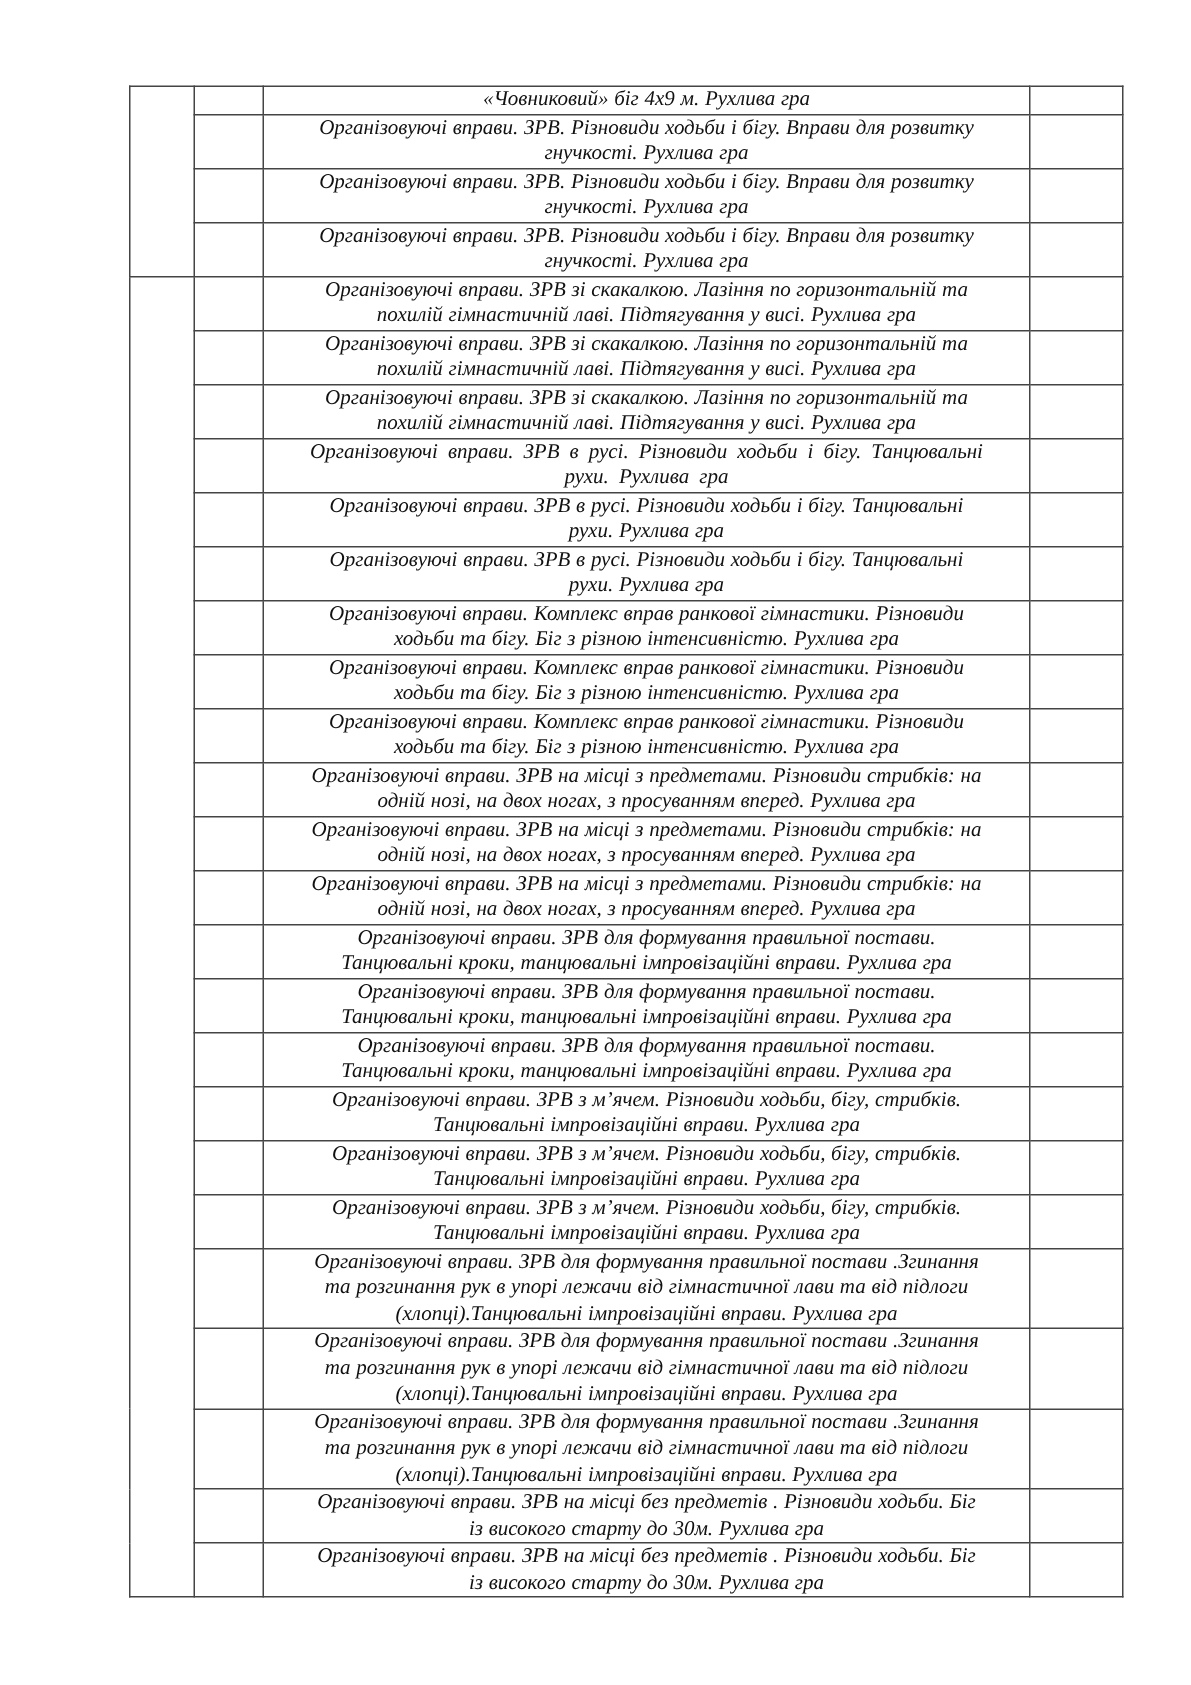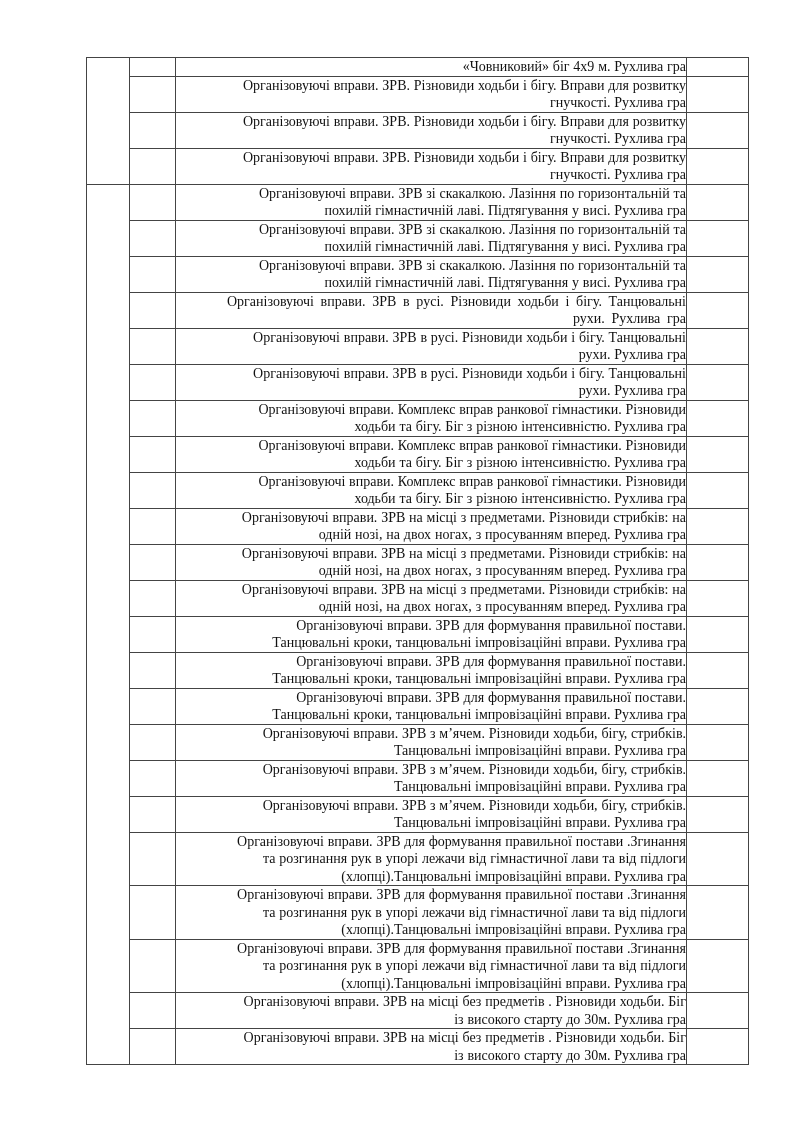--- a/index.html
+++ b/index.html
@@ -31,22 +31,23 @@
     overflow:hidden;
   }
   td.c1 { width:42px; }
   td.c2 { width:45px; }
   td.c3 {
     width:510px;
     padding:0 4px 0 5px;
     font-size:14px;
     line-height:17.5px;
     color:var(--text-color);
-    text-align:right;
+    text-align:center;
     word-spacing:0.3px;
+    font-style:italic;
   }
   td.c4 { width:61px; }
   td.c3.wide { word-spacing:3.2px; }
 </style>
 </head>
 <body>
 
 <div class="page">
   <div class="table-wrap">
     <table class="plan">

